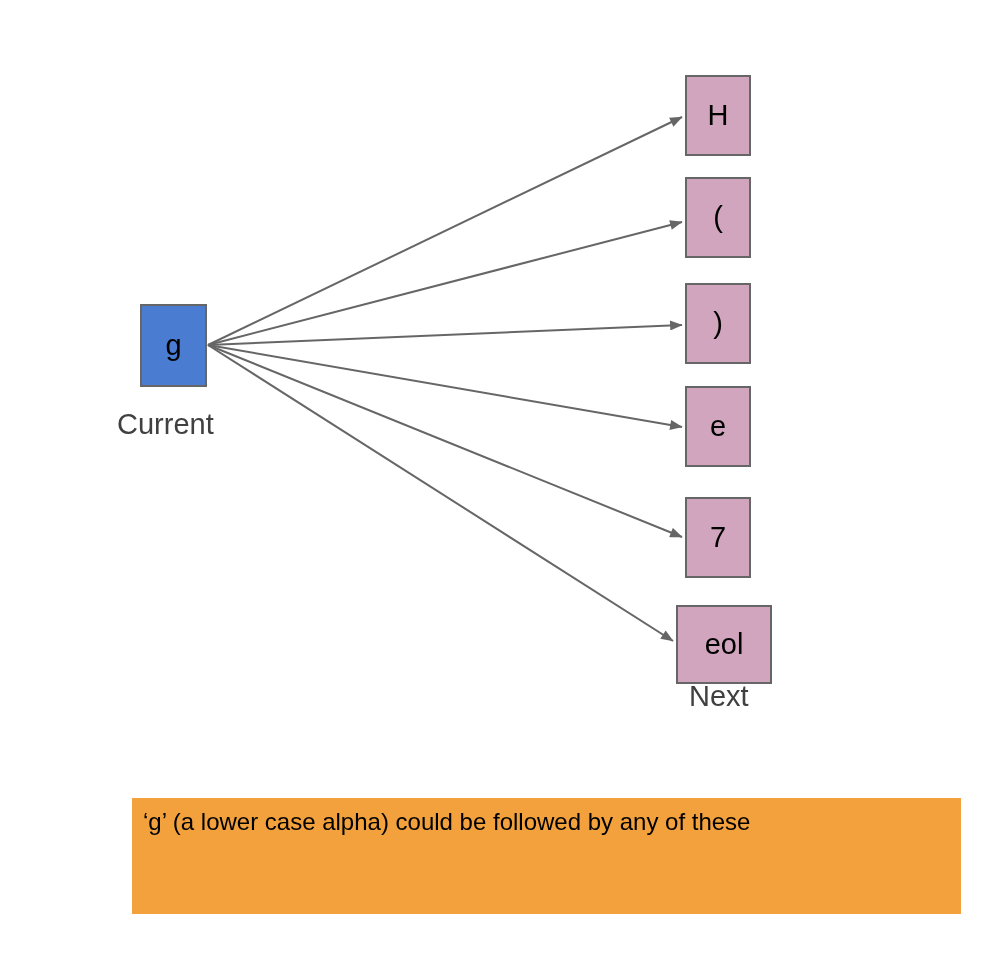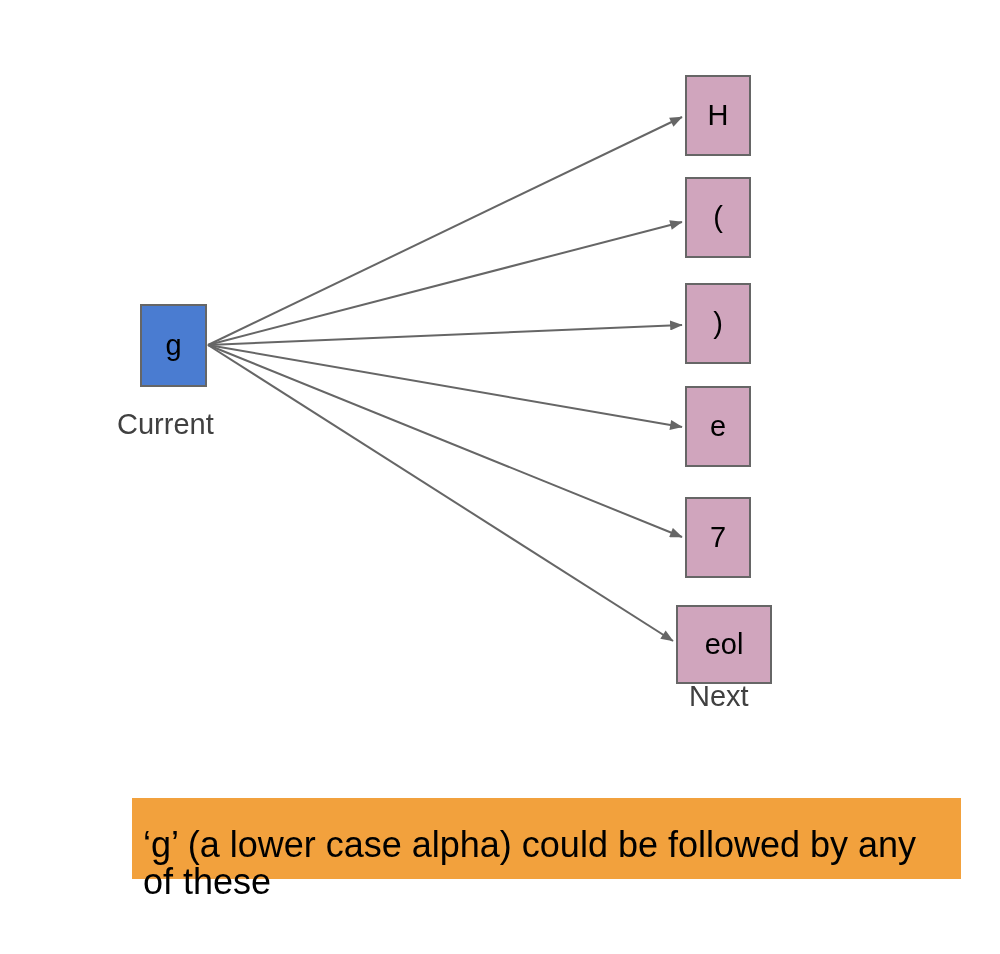--- a/index.html
+++ b/index.html
@@ -54,26 +54,26 @@
     font-size: 29px;
     color: #404040;
     white-space: nowrap;
   }
   .caption.current-caption { left: 117px; top: 408px; }
   .caption.next-caption { left: 689px; top: 680px; }
   .banner {
     position: absolute;
     box-sizing: border-box;
     left: 132px; top: 798px;
-    width: 829px; height: 81px;
+    width: 829px; height: 116px;
     background: var(--banner-bg, #f2a13d);
     color: #000000;
-    font-size: 36px;
+    font-size: 24px;
     line-height: 37px;
-    padding: 28px 28px 0 11px;
+    padding: 5px 28px 0 11px;
   }
 </style>
 </head>
 <body>
 
 <div id="canvas">
 
   <svg id="arrows" viewBox="0 0 1000 954" xmlns="http://www.w3.org/2000/svg">
     <defs>
       <marker id="arrowhead" viewBox="0 0 10 8" refX="9.5" refY="4" markerWidth="14" markerHeight="10" markerUnits="userSpaceOnUse" orient="auto">

